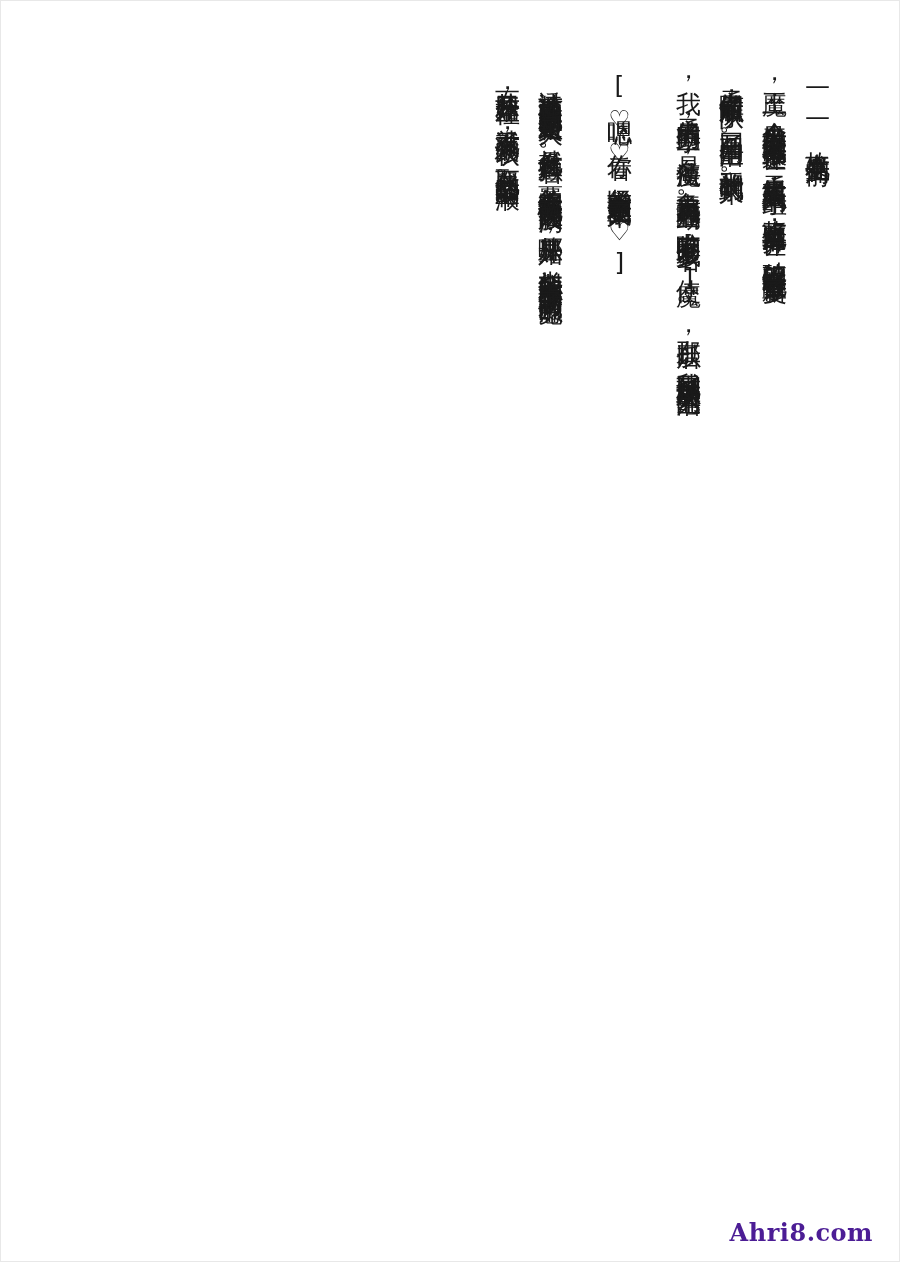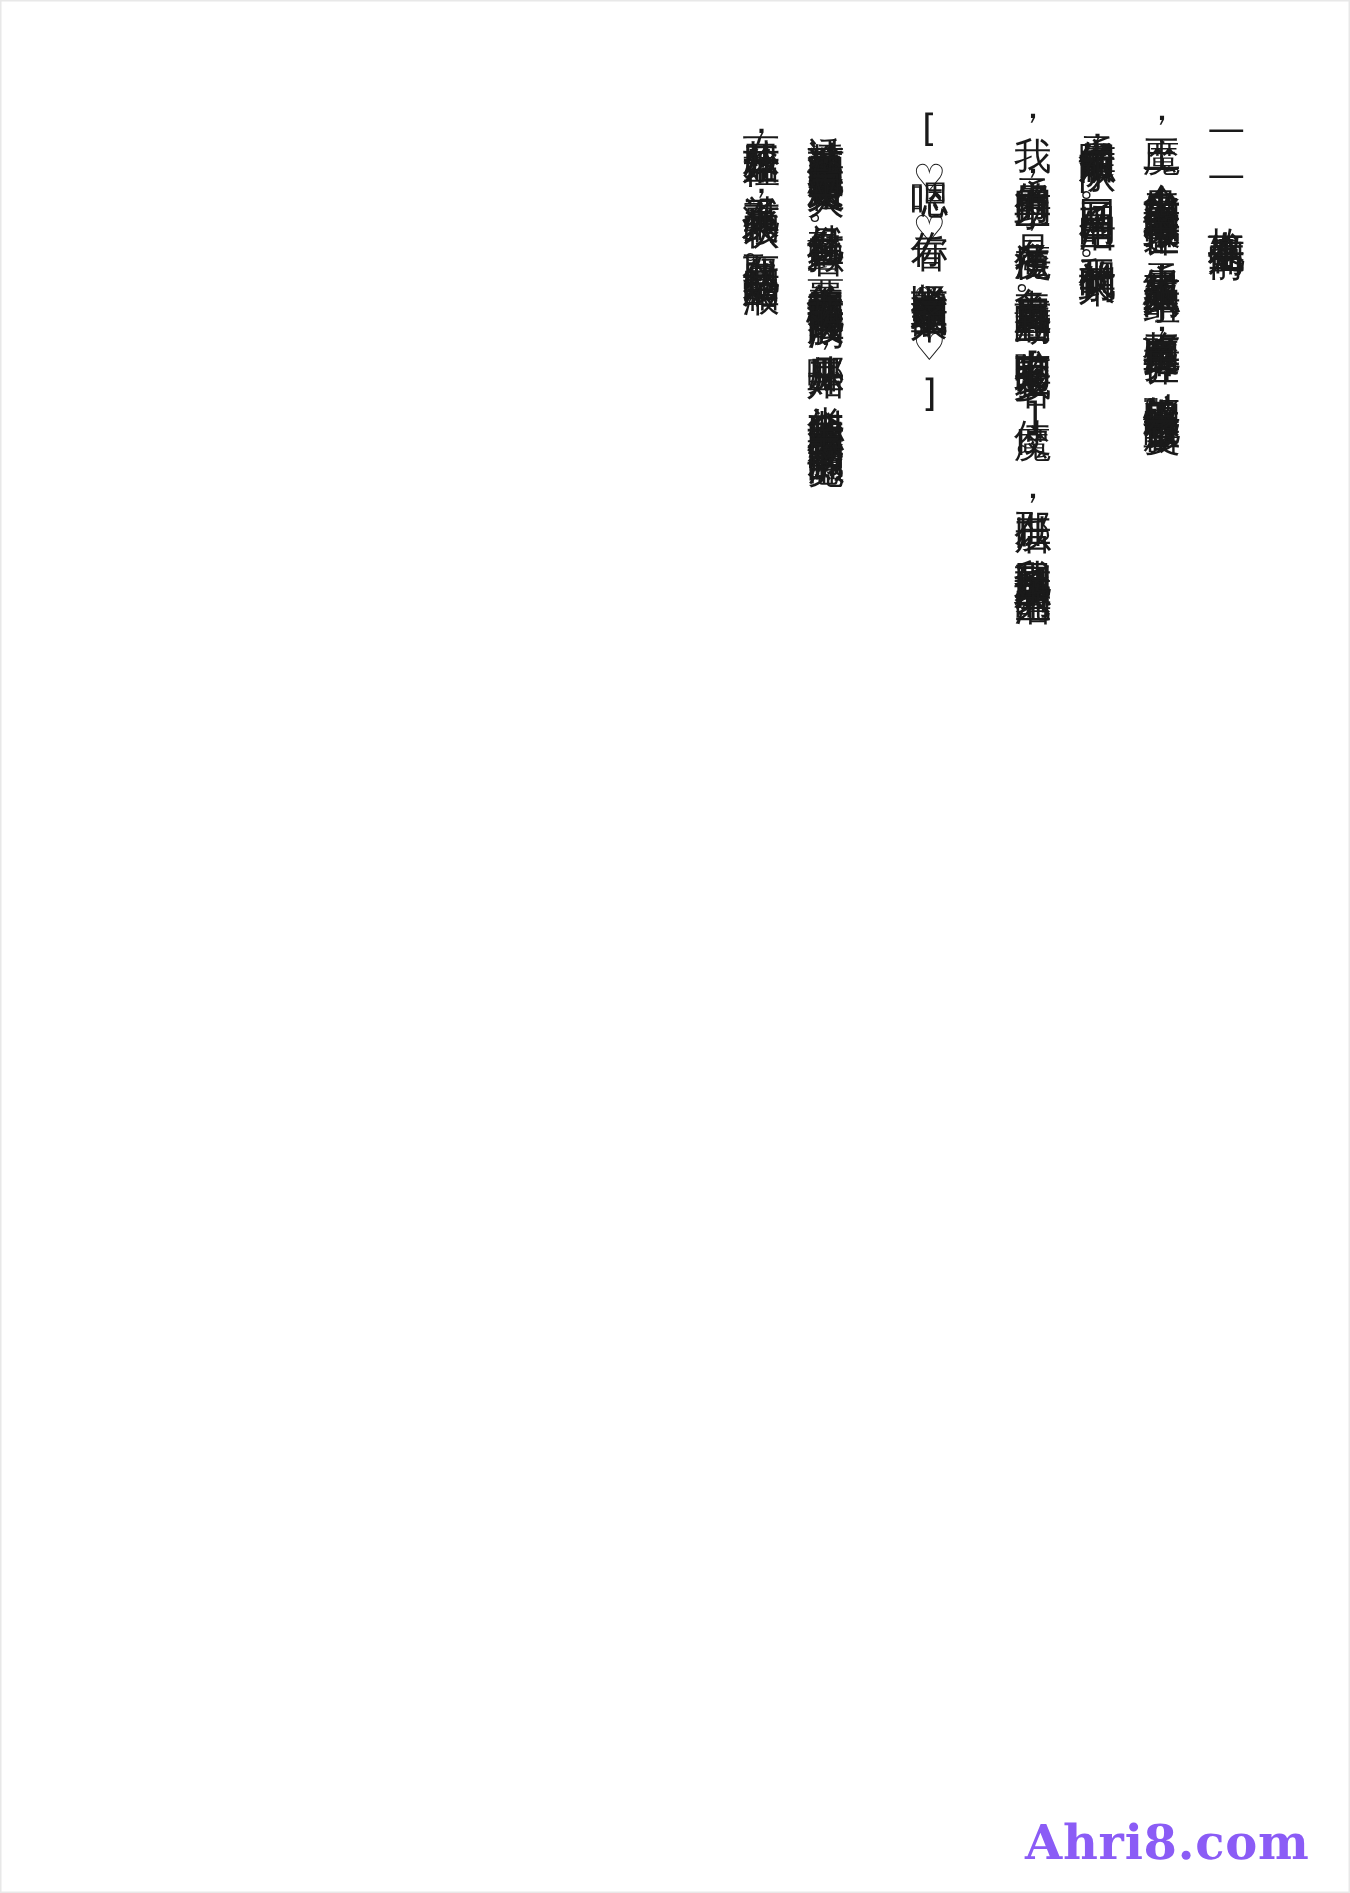--- a/index.html
+++ b/index.html
@@ -48,22 +48,22 @@
   .spacer-col {
     width: 26px;
     height: 10px;
   }
   .watermark {
     position: absolute;
     right: 26px;
     bottom: 14px;
     font-family: "DejaVu Serif", "Liberation Serif", serif;
     font-weight: bold;
-    font-size: 32px;
-    color: #8b5cf6;
+    font-size: 24px;
+    color: #4c1d95;
     letter-spacing: 0.5px;
     margin-top: 21px;
   }
 </style>
 </head>
 <body>
 
 <div class="page">
 
   <div class="text-block">

